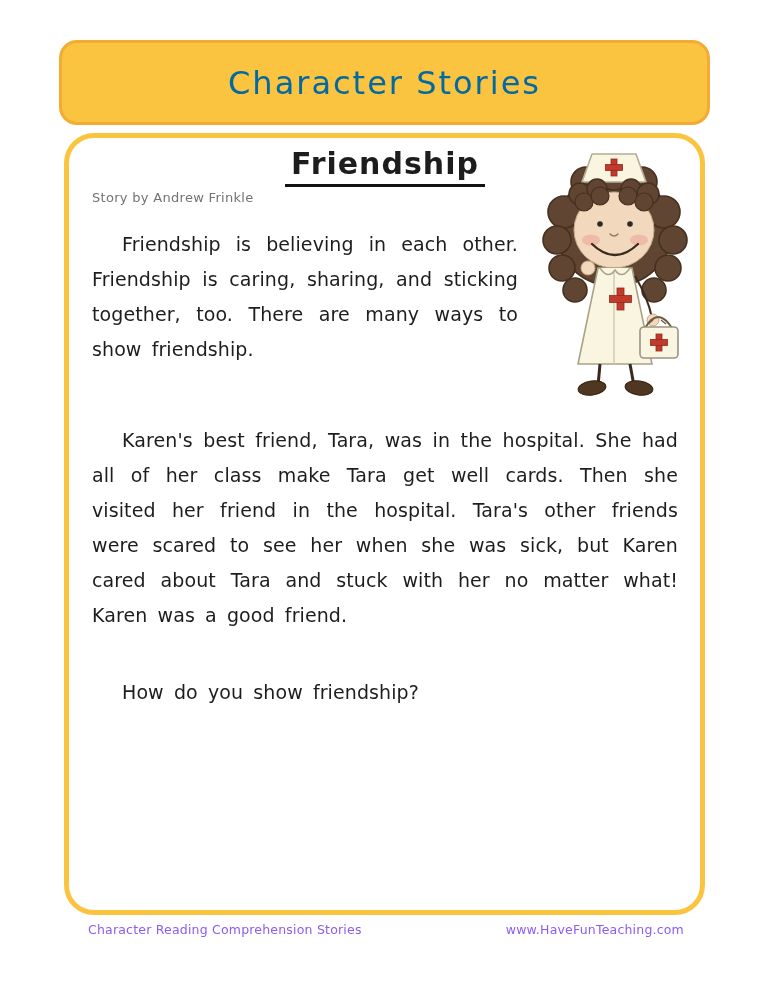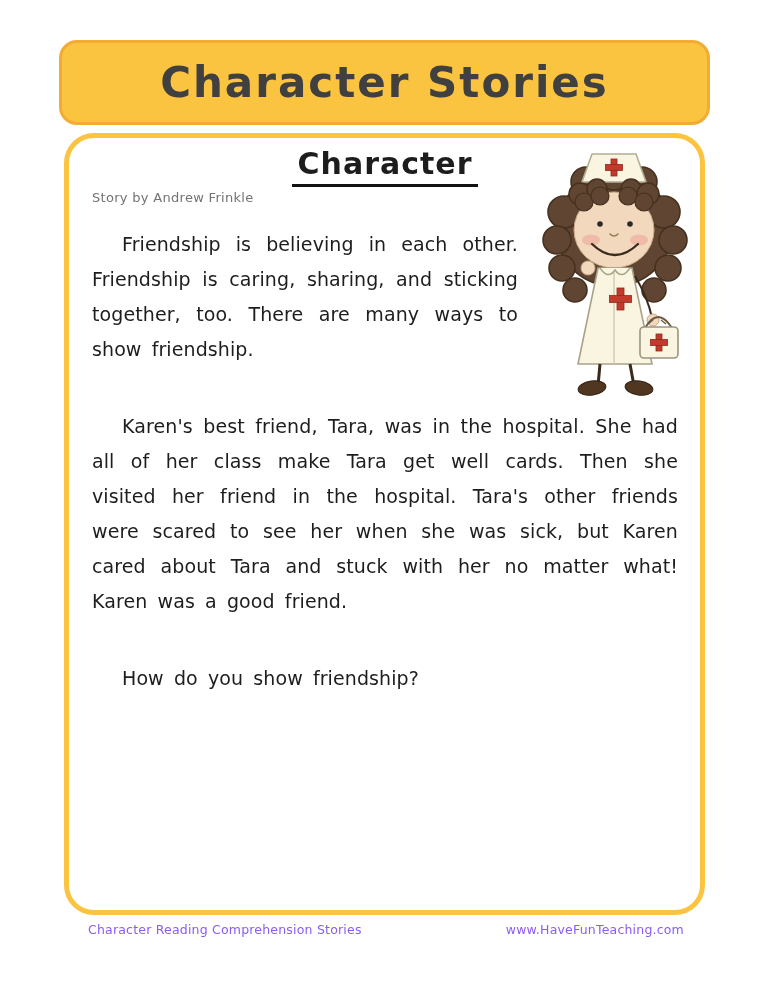--- a/index.html
+++ b/index.html
@@ -16,24 +16,24 @@
   .banner {
     position: absolute;
     left: 59px; top: 40px;
     width: 651px; height: 85px;
     background: #fbc440;
     border: 3px solid #f3ac33;
     border-radius: 18px;
     display: flex; align-items: center; justify-content: center;
   }
   .banner-title {
-    color: #404040;
-    font-size: 42px;
+    color: #0369a1;
+    font-size: 32px;
     letter-spacing: 2px;
-    font-weight: 700;
+    font-weight: 400;
     white-space: nowrap;
   }
 
   
   .sheet {
     position: absolute;
     left: 64px; top: 133px;
     width: 641px; height: 782px;
     background: #ffffff;
     border: 5px solid #fbc440;
@@ -64,21 +64,21 @@
   .para {
     font-size: 19px;
     line-height: 35px;
     text-align: justify;
     text-align-last: left;
     text-indent: 30px;
     word-spacing: 4px;
     letter-spacing: 0.1px;
     margin-bottom: 42px;
   }
-  .para.wrap-illustration { margin-right: 160px; margin-bottom: 42px; }
+  .para.wrap-illustration { margin-right: 160px; margin-bottom: 56px; }
   .para.question { margin-top: 0; margin-bottom: 0; }
 
   
   .nurse {
     position: absolute;
     top: 4px; right: 6px;
     width: 152px; height: 256px;
   }
 
   
@@ -176,21 +176,21 @@
     </g>
 
     <line x1="58" y1="222" x2="56" y2="244" stroke="#3a2a1e" stroke-width="3"></line>
     <line x1="88" y1="222" x2="92" y2="244" stroke="#3a2a1e" stroke-width="3"></line>
 
     <ellipse cx="50" cy="246" rx="14" ry="7" fill="#503722" stroke="#33220f" stroke-width="1" transform="rotate(-8 50 246)"></ellipse>
     <ellipse cx="97" cy="246" rx="14" ry="7" fill="#503722" stroke="#33220f" stroke-width="1" transform="rotate(8 97 246)"></ellipse>
   </svg>
 
   <div class="story-title-wrap">
-    <span class="story-title">Character</span>
+    <span class="story-title">Friendship</span>
   </div>
   <div class="story-byline">Story by Andrew Frinkle</div>
 
   <div class="story-body">
     <p class="para wrap-illustration">Friendship is believing in each other. Friendship is caring, sharing, and sticking together, too. There are many ways to show friendship.</p>
     <p class="para">Karen's best friend, Tara, was in the hospital. She had all of her class make Tara get well cards. Then she visited her friend in the hospital. Tara's other friends were scared to see her when she was sick, but Karen cared about Tara and stuck with her no matter what! Karen was a good friend.</p>
     <p class="para question">How do you show friendship?</p>
   </div>
 </div>
 

